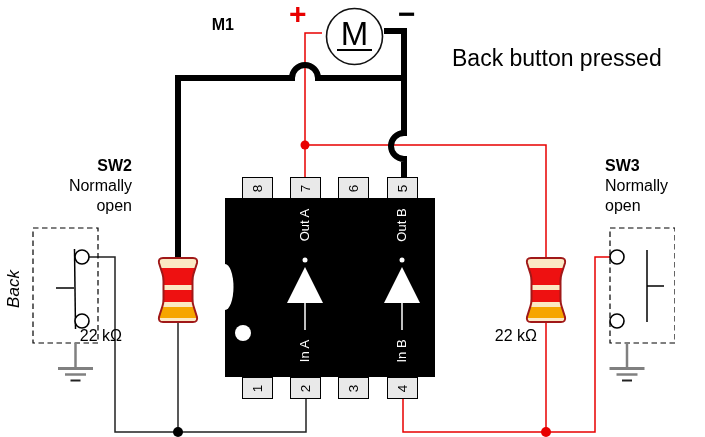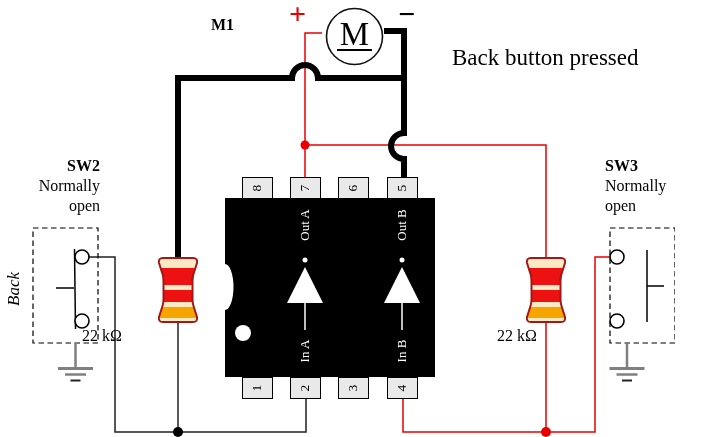--- a/index.html
+++ b/index.html
@@ -1,26 +1,26 @@
 <!DOCTYPE html>
 <html><head>
 <meta charset="utf-8">
 <style>
   html,body{margin:0;padding:0;background:#fff;}
   .stage{
     position:relative;width:675px;height:437px;background:#fff;overflow:hidden;
-    font-family:Liberation Serif, serif;color:#000;
+    font-family:Liberation Sans, sans-serif;color:#000;
   }
   .stage svg{position:absolute;left:0;top:0;}
   .lbl{position:absolute;white-space:nowrap;}
   .annot{font-size:23px;line-height:26px;}
   .comp-name{font-weight:bold;font-size:16px;line-height:20px;}
   .sw-block{width:100px;font-size:16px;line-height:20px;}
   .sw-state{white-space:pre-line;}
-  .right{text-align:right;}
+  .right{text-align:right;margin-left:32px;}
   .r-block{width:80px;font-size:16px;line-height:19px;text-align:right;}
   .dir-label{width:56px;text-align:center;font-style:italic;font-size:17px;transform:rotate(-90deg);}
   .pin{
     position:absolute;width:31px;height:22px;box-sizing:border-box;
     background:#e9e9e9;border:1.6px solid #000;
     display:flex;align-items:center;justify-content:center;
     font-size:13.5px;
   }
   .pin span{display:block;transform:rotate(-90deg);}
   .amp-lbl{

